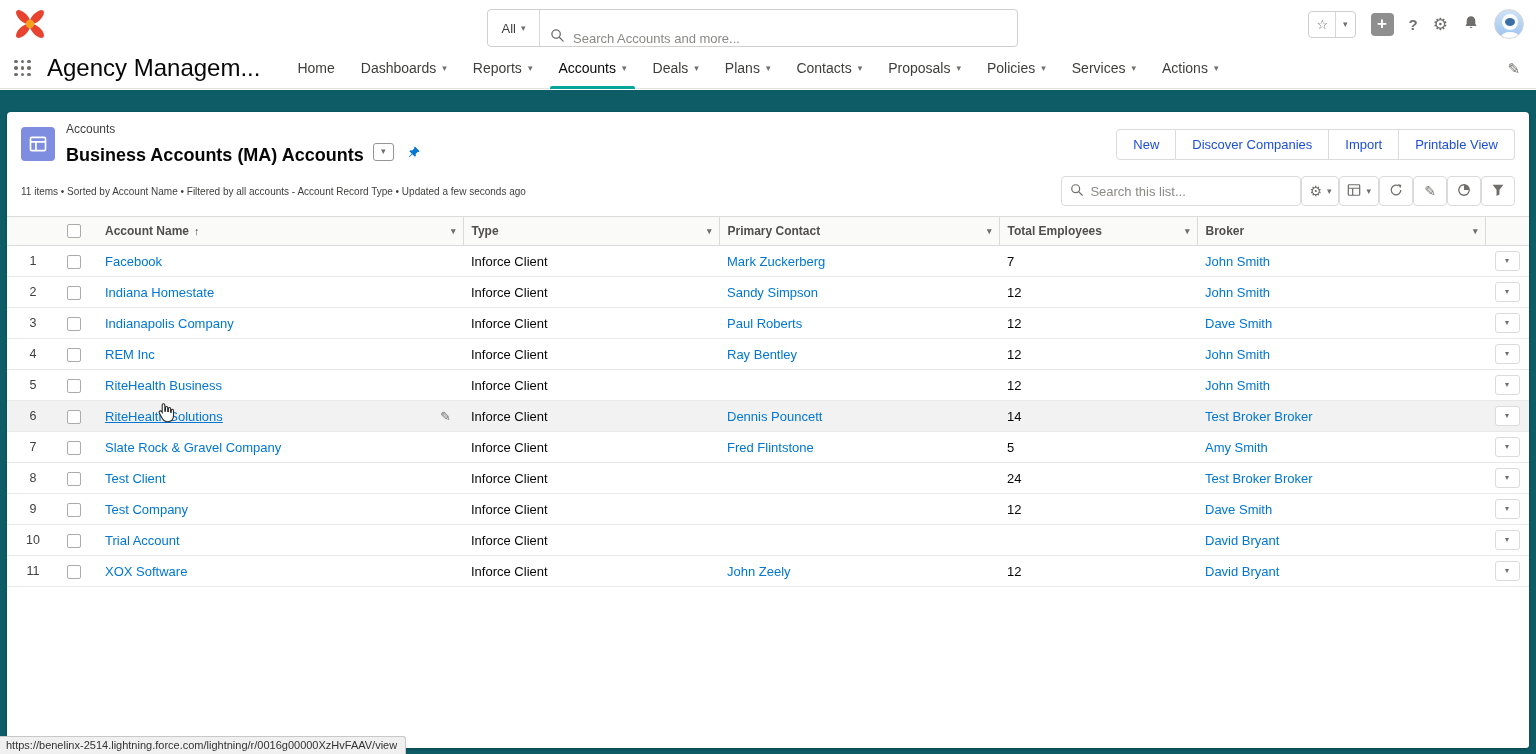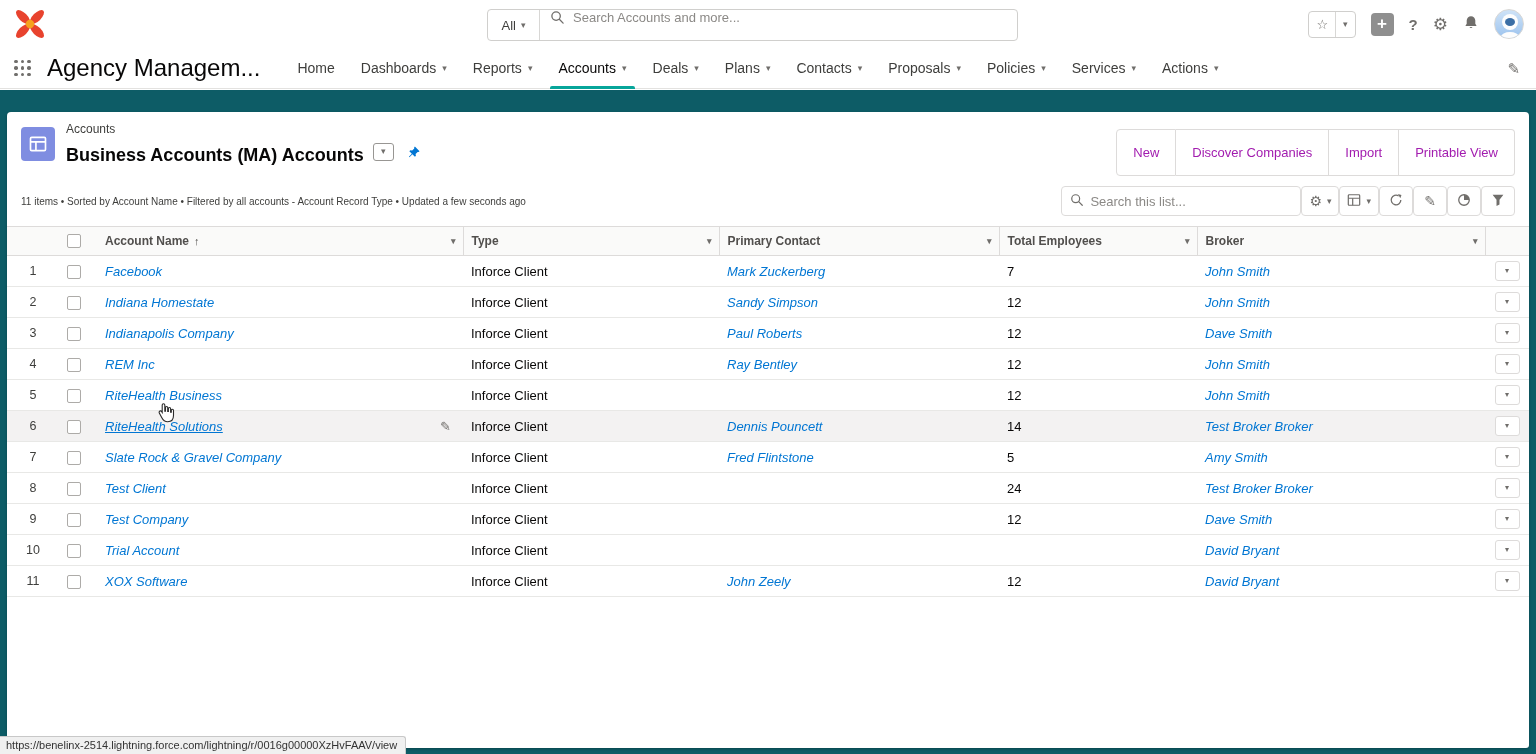--- a/index.html
+++ b/index.html
@@ -7,22 +7,22 @@
   body {
     font-family: "Liberation Sans", sans-serif;
     background:#fff; position:relative; overflow:hidden;
     color:#080707; font-size:13px;
   }
 
   
   .global-header { height:48px; background:#fff; position:relative; }
   .logo { position:absolute; left:10px; top:3px; }
   .gsearch {
-    position:absolute; left:487px; top:9px; width:531px; height:32px;
-    border:1px solid #d0cfcd; border-radius:4px; display:flex; align-items:flex-start; background:#fff;
+    position:absolute; left:487px; top:9px; width:531px; height:38px;
+    border:1px solid #d0cfcd; border-radius:4px; display:flex; align-items:flex-end; background:#fff;
   }
   .scope { width:52px; height:100%; display:flex; align-items:center; justify-content:center; gap:5px;
     border-right:1px solid #d8d7d5; cursor:pointer; color:#3e3e3c; }
   .gsearch .mag { margin-left:10px; }
   .gsearch input { border:none; outline:none; flex:1; font-size:13px; color:#444; padding:0 8px; background:transparent; }
   .gsearch input::placeholder { color:#8b8986; }
   .header-right { position:absolute; right:12px; top:9px; display:flex; align-items:center; gap:15px; }
   .star-split { display:flex; border:1px solid #d0cfcd; border-radius:4px; height:27px; align-items:stretch; }
   .star-split .seg { display:flex; align-items:center; padding:0 7px; color:#706e6b; cursor:pointer; }
   .star-split .seg + .seg { border-left:1px solid #d8d7d5; }
@@ -62,21 +62,21 @@
   .list-header { display:flex; justify-content:space-between; align-items:flex-start; padding:10px 14px 2px; }
   .lh-left { display:flex; gap:11px; align-items:center; }
   .obj-icon { width:34px; height:34px; border-radius:4px; background:#7f8de1; display:flex; align-items:center; justify-content:center; flex:0 0 auto; }
   .entity-label { font-size:12px; color:#3e3e3c; margin-bottom:1px; }
   .title-row { display:flex; align-items:center; gap:9px; }
   .page-title { font-size:18px; font-weight:bold; color:#080707; white-space:nowrap;margin-top:8px; }
   .title-caret { width:21px; height:18px; border:1px solid #989693; border-radius:3px; background:#fff;
     display:flex; align-items:center; justify-content:center; cursor:pointer; }
   .pin { cursor:pointer; display:flex; margin-left:4px; }
   .lh-buttons { display:flex; margin-top:7px; }
-  .btn { height:47px; padding:0 16px; background:#fff; border:1px solid #dddbda; color:#a21caf;
+  .btn { height:31px; padding:0 16px; background:#fff; border:1px solid #dddbda; color:#1d4ed8;
     font-size:13px; display:flex; align-items:center; cursor:pointer; font-family:inherit; white-space:nowrap; }
   .btn + .btn { border-left:none; }
   .btn:first-child { border-radius:4px 0 0 4px; }
   .btn:last-child { border-radius:0 4px 4px 0; }
 
   
   .list-toolbar { display:flex; justify-content:space-between; align-items:center; padding:8px 14px 10px; }
   .summary { font-size:10px; color:#3e3e3c; }
   .toolbar-right { display:flex; align-items:center; gap:0; }
   .list-search { width:240px; height:30px; border:1px solid #dddbda; border-radius:4px; display:flex; align-items:center; padding:0 8px; gap:6px; background:#fff; }
@@ -90,21 +90,21 @@
   col.c-num{width:52px} col.c-cb{width:38px} col.c-name{width:366px} col.c-type{width:256px}
   col.c-contact{width:280px} col.c-emp{width:198px} col.c-broker{width:288px} col.c-act{width:44px}
   thead th { background:#fafaf9; border-top:1px solid #dddbda; border-bottom:1px solid #dddbda;
     padding:0 8px; text-align:left; font-weight:bold; color:#514f4d; font-size:12px; height:29px; position:relative; white-space:nowrap; }
   thead th.sep { border-right:1px solid #dddbda; }
   .th-chev { position:absolute; right:7px; top:50%; transform:translateY(-50%); cursor:pointer; }
   .sort-ic { color:#514f4d; font-size:11px; margin-left:5px; }
   tbody td { padding:0 8px; border-bottom:1px solid #e8e8e6; height:31px; white-space:nowrap; overflow:hidden; color:#080707; }
   td.row-num { text-align:center; color:#3e3e3c; font-size:12.5px; padding:0; }
   .cb { width:14px; height:14px; border:1px solid #adaba8; border-radius:2px; display:inline-block; background:#fff; vertical-align:middle; cursor:pointer; }
-  a.link { color:#0176d3; text-decoration:none; cursor:pointer;font-style:italic; }
+  a.link { color:#0176d3; text-decoration:none; cursor:pointer; }
   tr.hovered { background:#f3f2f2; }
   tr.hovered a.account { text-decoration:underline; }
   td.name-cell { position:relative; }
   .edit-pencil { position:absolute; right:12px; top:50%; transform:translateY(-50%); color:#706e6b; display:none; font-size:13px; cursor:pointer; }
   tr.hovered .edit-pencil { display:block; }
   td.action-cell { text-align:center; padding:0; }
   .action-btn { width:25px; height:20px; border:1px solid #dddbda; border-radius:3px; background:#fff;
     display:inline-flex; align-items:center; justify-content:center; cursor:pointer; }
   .action-btn .caret { font-size:8px; }
 

